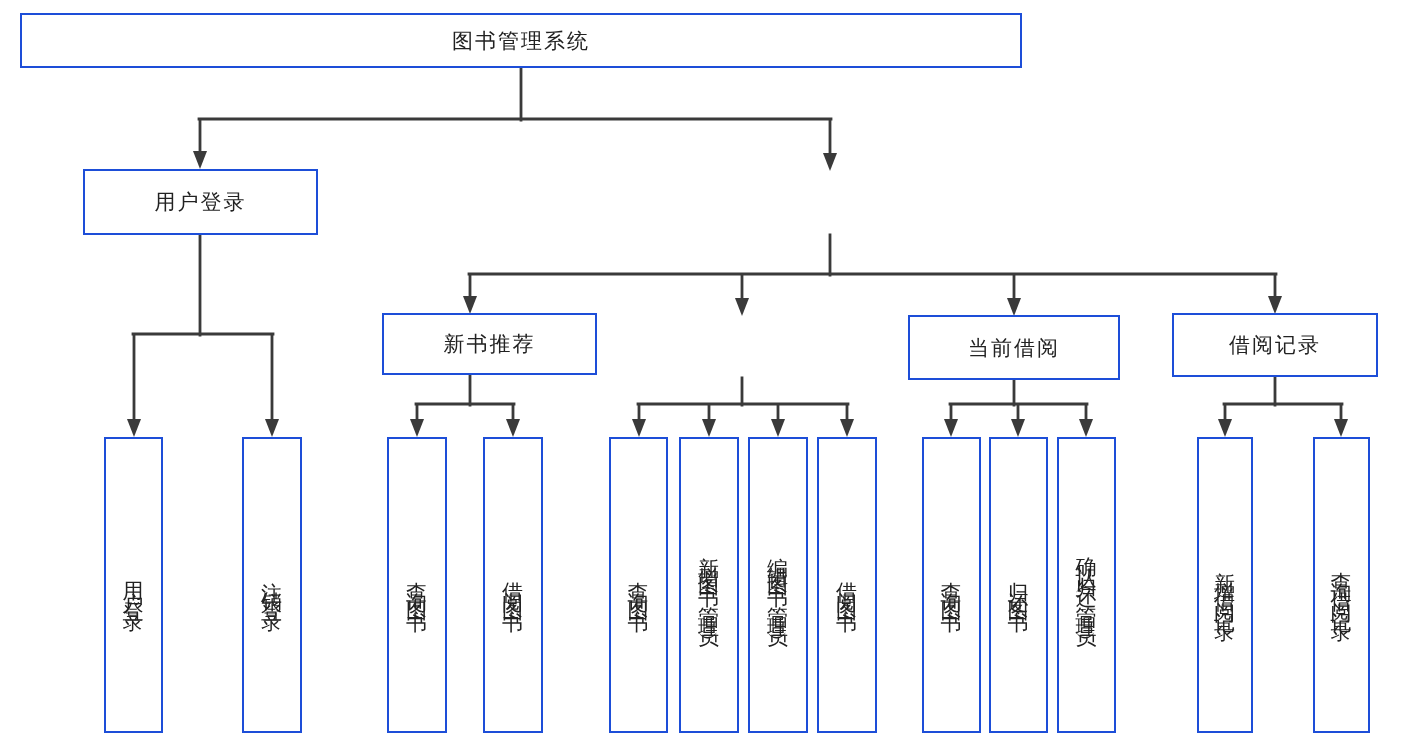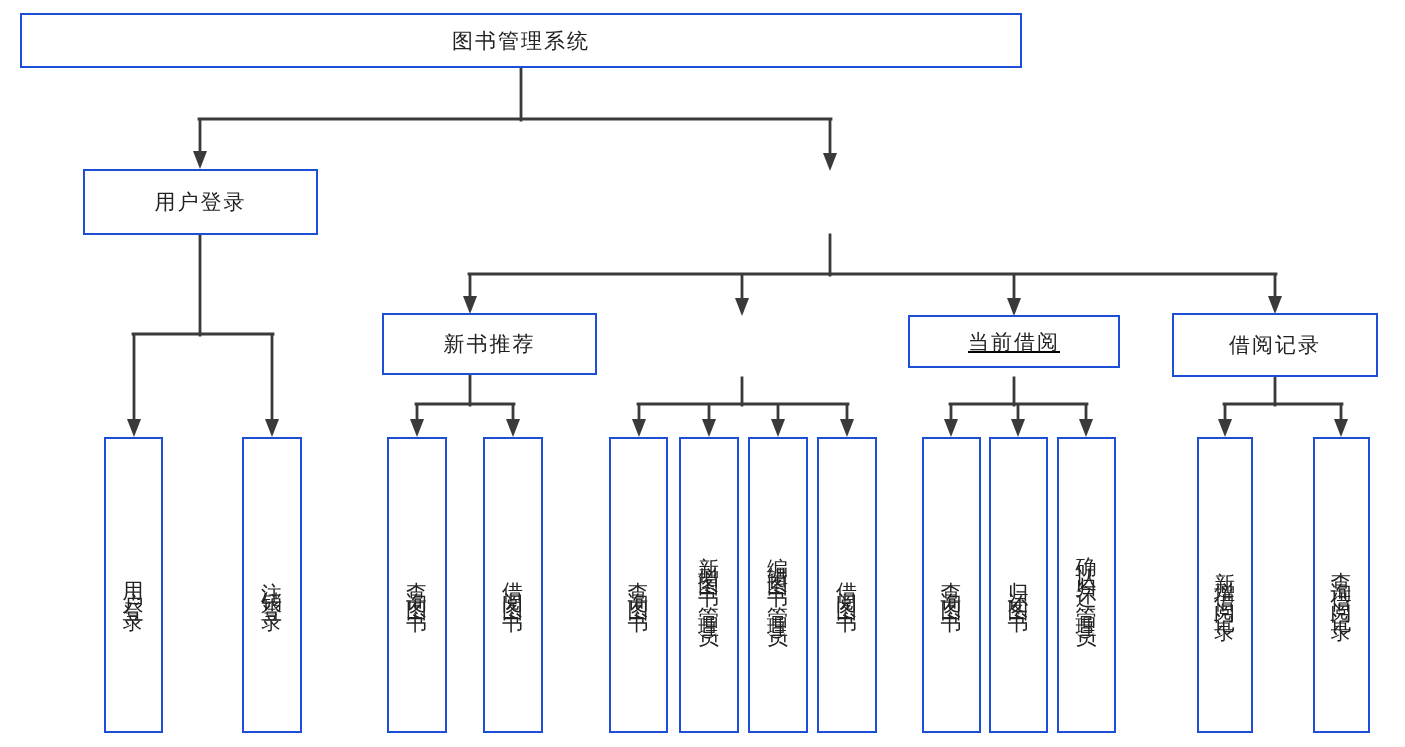--- a/index.html
+++ b/index.html
@@ -94,21 +94,21 @@
     <span class="hlabel">图书管理系统</span>
   </div>
 
   <div class="node" style="left:83px; top:169px; width:235px; height:66px;">
     <span class="hlabel">用户登录</span>
   </div>
 
   <div class="node" style="left:363px; top:313px; width:215px; height:62px;margin-left:19px;">
     <span class="hlabel">新书推荐</span>
   </div>
-  <div class="node" style="left:908px; top:315px; width:212px; height:53px;text-decoration:underline;">
+  <div class="node" style="left:908px; top:315px; width:212px; height:65px;">
     <span class="hlabel">当前借阅</span>
   </div>
   <div class="node" style="left:1172px; top:313px; width:206px; height:64px;">
     <span class="hlabel">借阅记录</span>
   </div>
 
   <div class="node leaf" style="left:104px; width:59px;">
     <span class="vtext">用户登录</span>
   </div>
   <div class="node leaf" style="left:242px; width:60px;">

